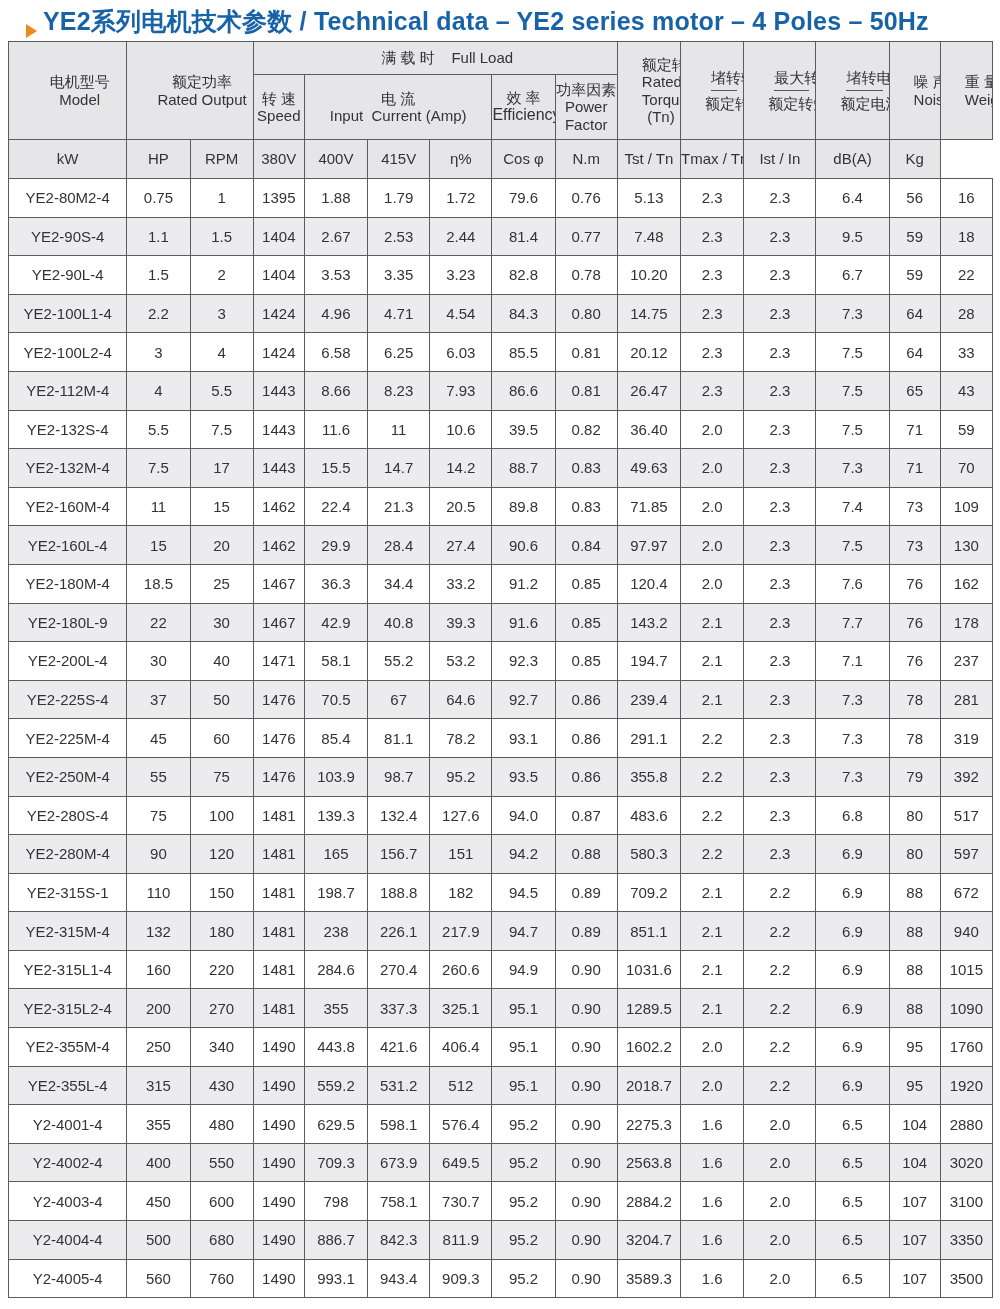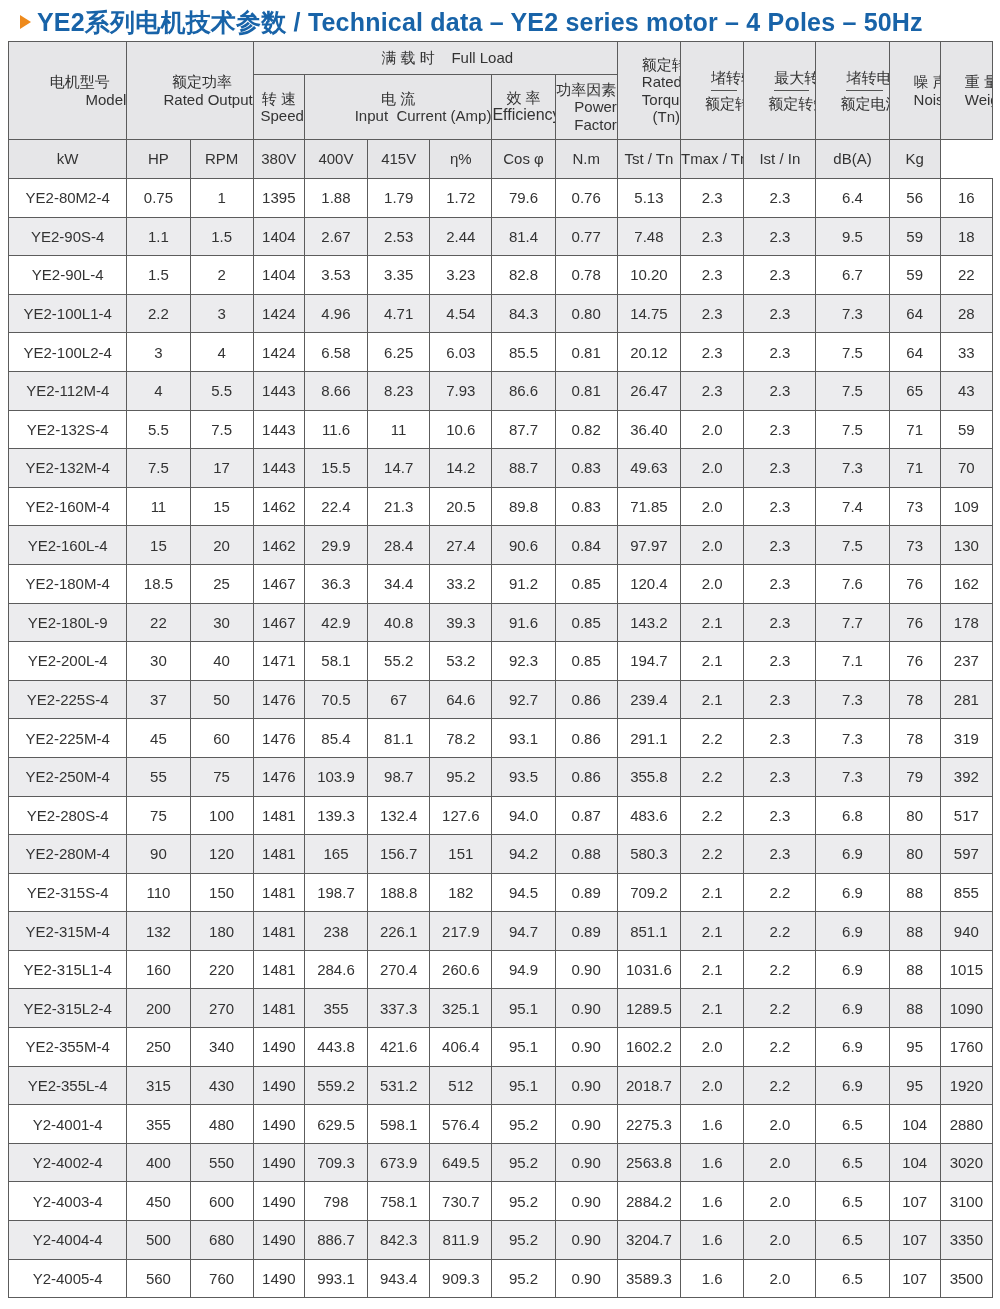--- a/index.html
+++ b/index.html
@@ -1,37 +1,37 @@
 <!DOCTYPE html>
 <html><head>
 <meta charset="utf-8">
 <style>
   * { box-sizing: border-box; margin: 0; padding: 0; }
   html, body { width: 1000px; height: 1309px; background: #ffffff; overflow: hidden; }
   body { font-family: "Liberation Sans", "DejaVu Sans", sans-serif; color: #2b2b2b; position: relative; }
 
-  .title-bar { position: absolute; left: 20px; top: 6px; height: 32px; display: flex; align-items: center; }
+  .title-bar { position: absolute; left: 26px; top: 6px; height: 32px; display: flex; align-items: flex-end; }
   .title-arrow { width: 0; height: 0; border-top: 7px solid transparent; border-bottom: 7px solid transparent; border-left: 11px solid #ee8a1c; margin-right: 6px; }
   .title-text { font-size: 25px; font-weight: bold; color: #1863a8; letter-spacing: 0.2px; white-space: nowrap; }
 
   table.spec {
     position: absolute; left: 8px; top: 41px; width: 985px;
     border-collapse: collapse; table-layout: fixed;
   }
   table.spec td, table.spec th {
     border: 1.5px solid #5c5c5c; text-align: center; vertical-align: middle;
     font-weight: normal; font-size: 15px; color: #333;
     overflow: hidden; white-space: nowrap;
   }
   table.spec th { background: #e6e6e8; line-height: 1.15; }
   .hdr-top th { height: 33px; padding-left: 24px; }
   .hdr-mid th { height: 65px; }
   .hdr-unit th { height: 39px; }
   .cn { display: block; font-size: 15px; }
-  .en { display: block; font-size: 15px; text-align: right; }
+  .en { display: block; font-size: 15px; }
   .en-sm { display: block; font-size: 16px; }
   .frac-top { display: block; padding-bottom: 4px; margin: 0 6px 4px; border-bottom: 1.5px solid #555; text-align: right; }
   .frac-bot { display: block; }
 
   tbody tr td { height: 38.6px; font-size: 15px; }
   tbody tr:nth-child(even) td { background: #ececee; }
   tbody tr:nth-child(odd) td { background: #ffffff; }
 </style>
 </head>
 <body>
@@ -237,21 +237,21 @@
         <td>43</td>
       </tr>
       <tr>
         <td>YE2-132S-4</td>
         <td>5.5</td>
         <td>7.5</td>
         <td>1443</td>
         <td>11.6</td>
         <td>11</td>
         <td>10.6</td>
-        <td>87.7</td>
+        <td>39.5</td>
         <td>0.82</td>
         <td>36.40</td>
         <td>2.0</td>
         <td>2.3</td>
         <td>7.5</td>
         <td>71</td>
         <td>59</td>
       </tr>
       <tr>
         <td>YE2-132M-4</td>
@@ -434,35 +434,35 @@
         <td>94.2</td>
         <td>0.88</td>
         <td>580.3</td>
         <td>2.2</td>
         <td>2.3</td>
         <td>6.9</td>
         <td>80</td>
         <td>597</td>
       </tr>
       <tr>
-        <td>YE2-315S-4</td>
+        <td>YE2-315S-1</td>
         <td>110</td>
         <td>150</td>
         <td>1481</td>
         <td>198.7</td>
         <td>188.8</td>
         <td>182</td>
         <td>94.5</td>
         <td>0.89</td>
         <td>709.2</td>
         <td>2.1</td>
         <td>2.2</td>
         <td>6.9</td>
         <td>88</td>
-        <td>855</td>
+        <td>672</td>
       </tr>
       <tr>
         <td>YE2-315M-4</td>
         <td>132</td>
         <td>180</td>
         <td>1481</td>
         <td>238</td>
         <td>226.1</td>
         <td>217.9</td>
         <td>94.7</td>

